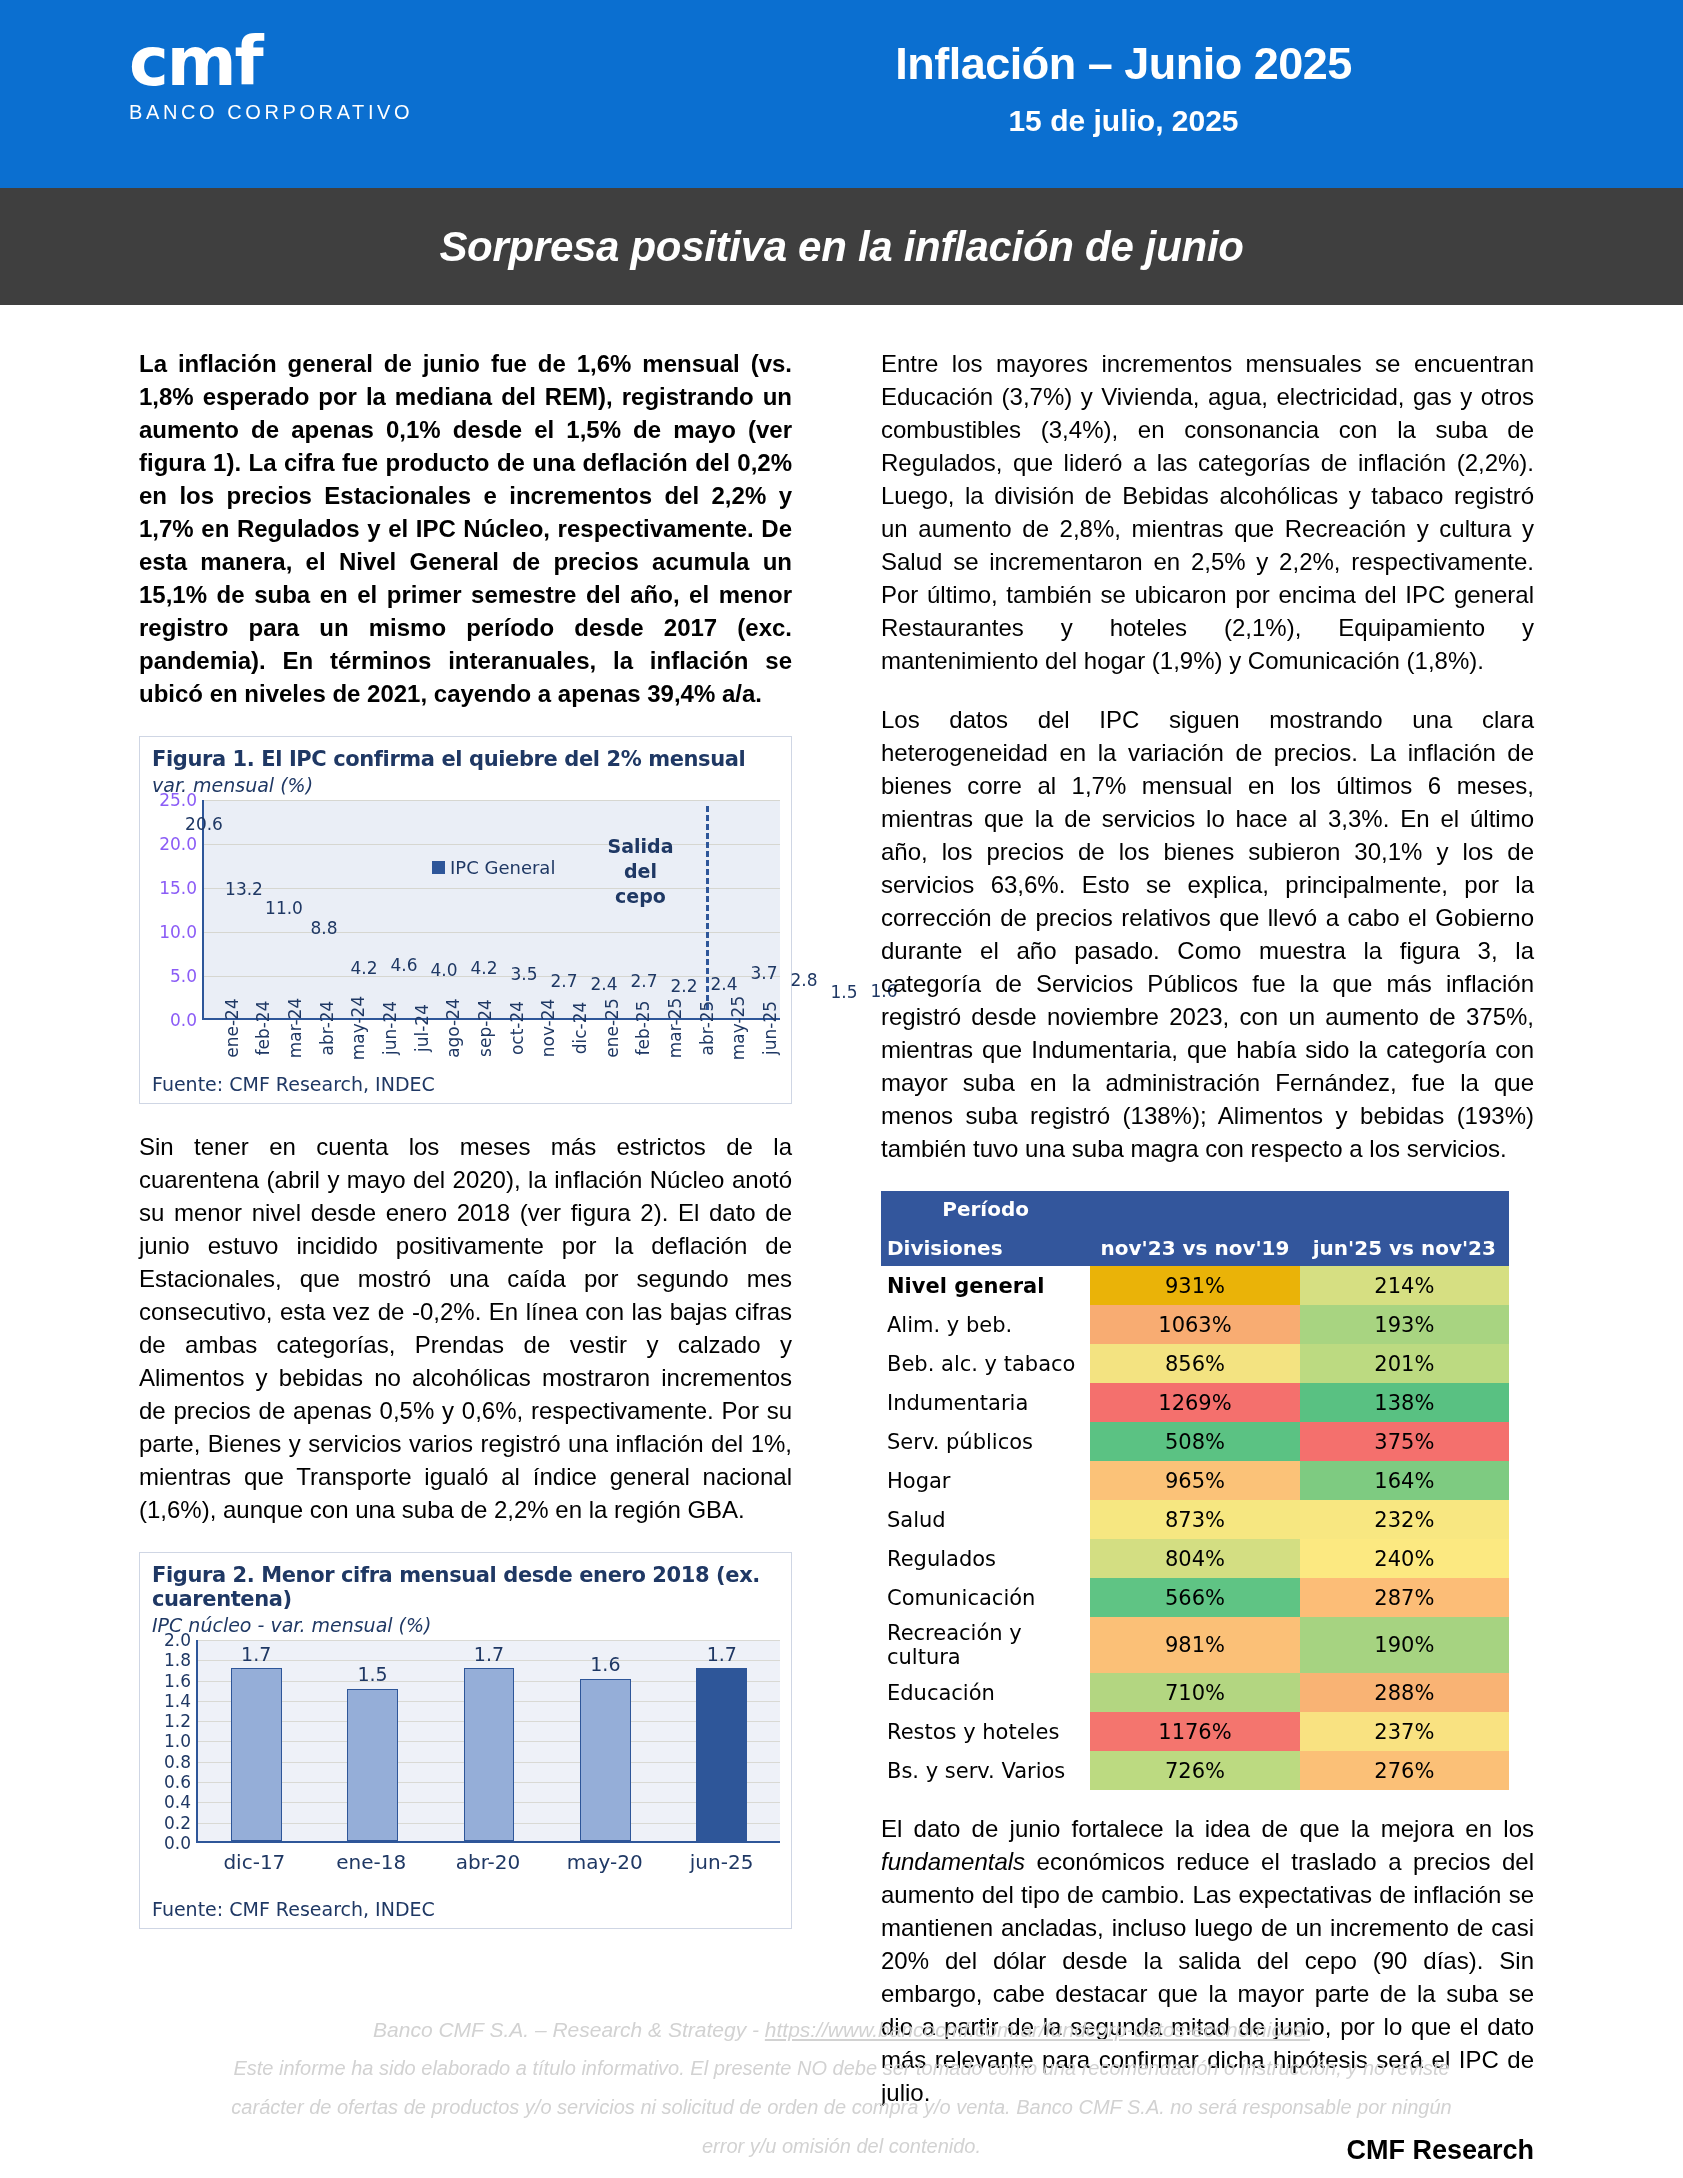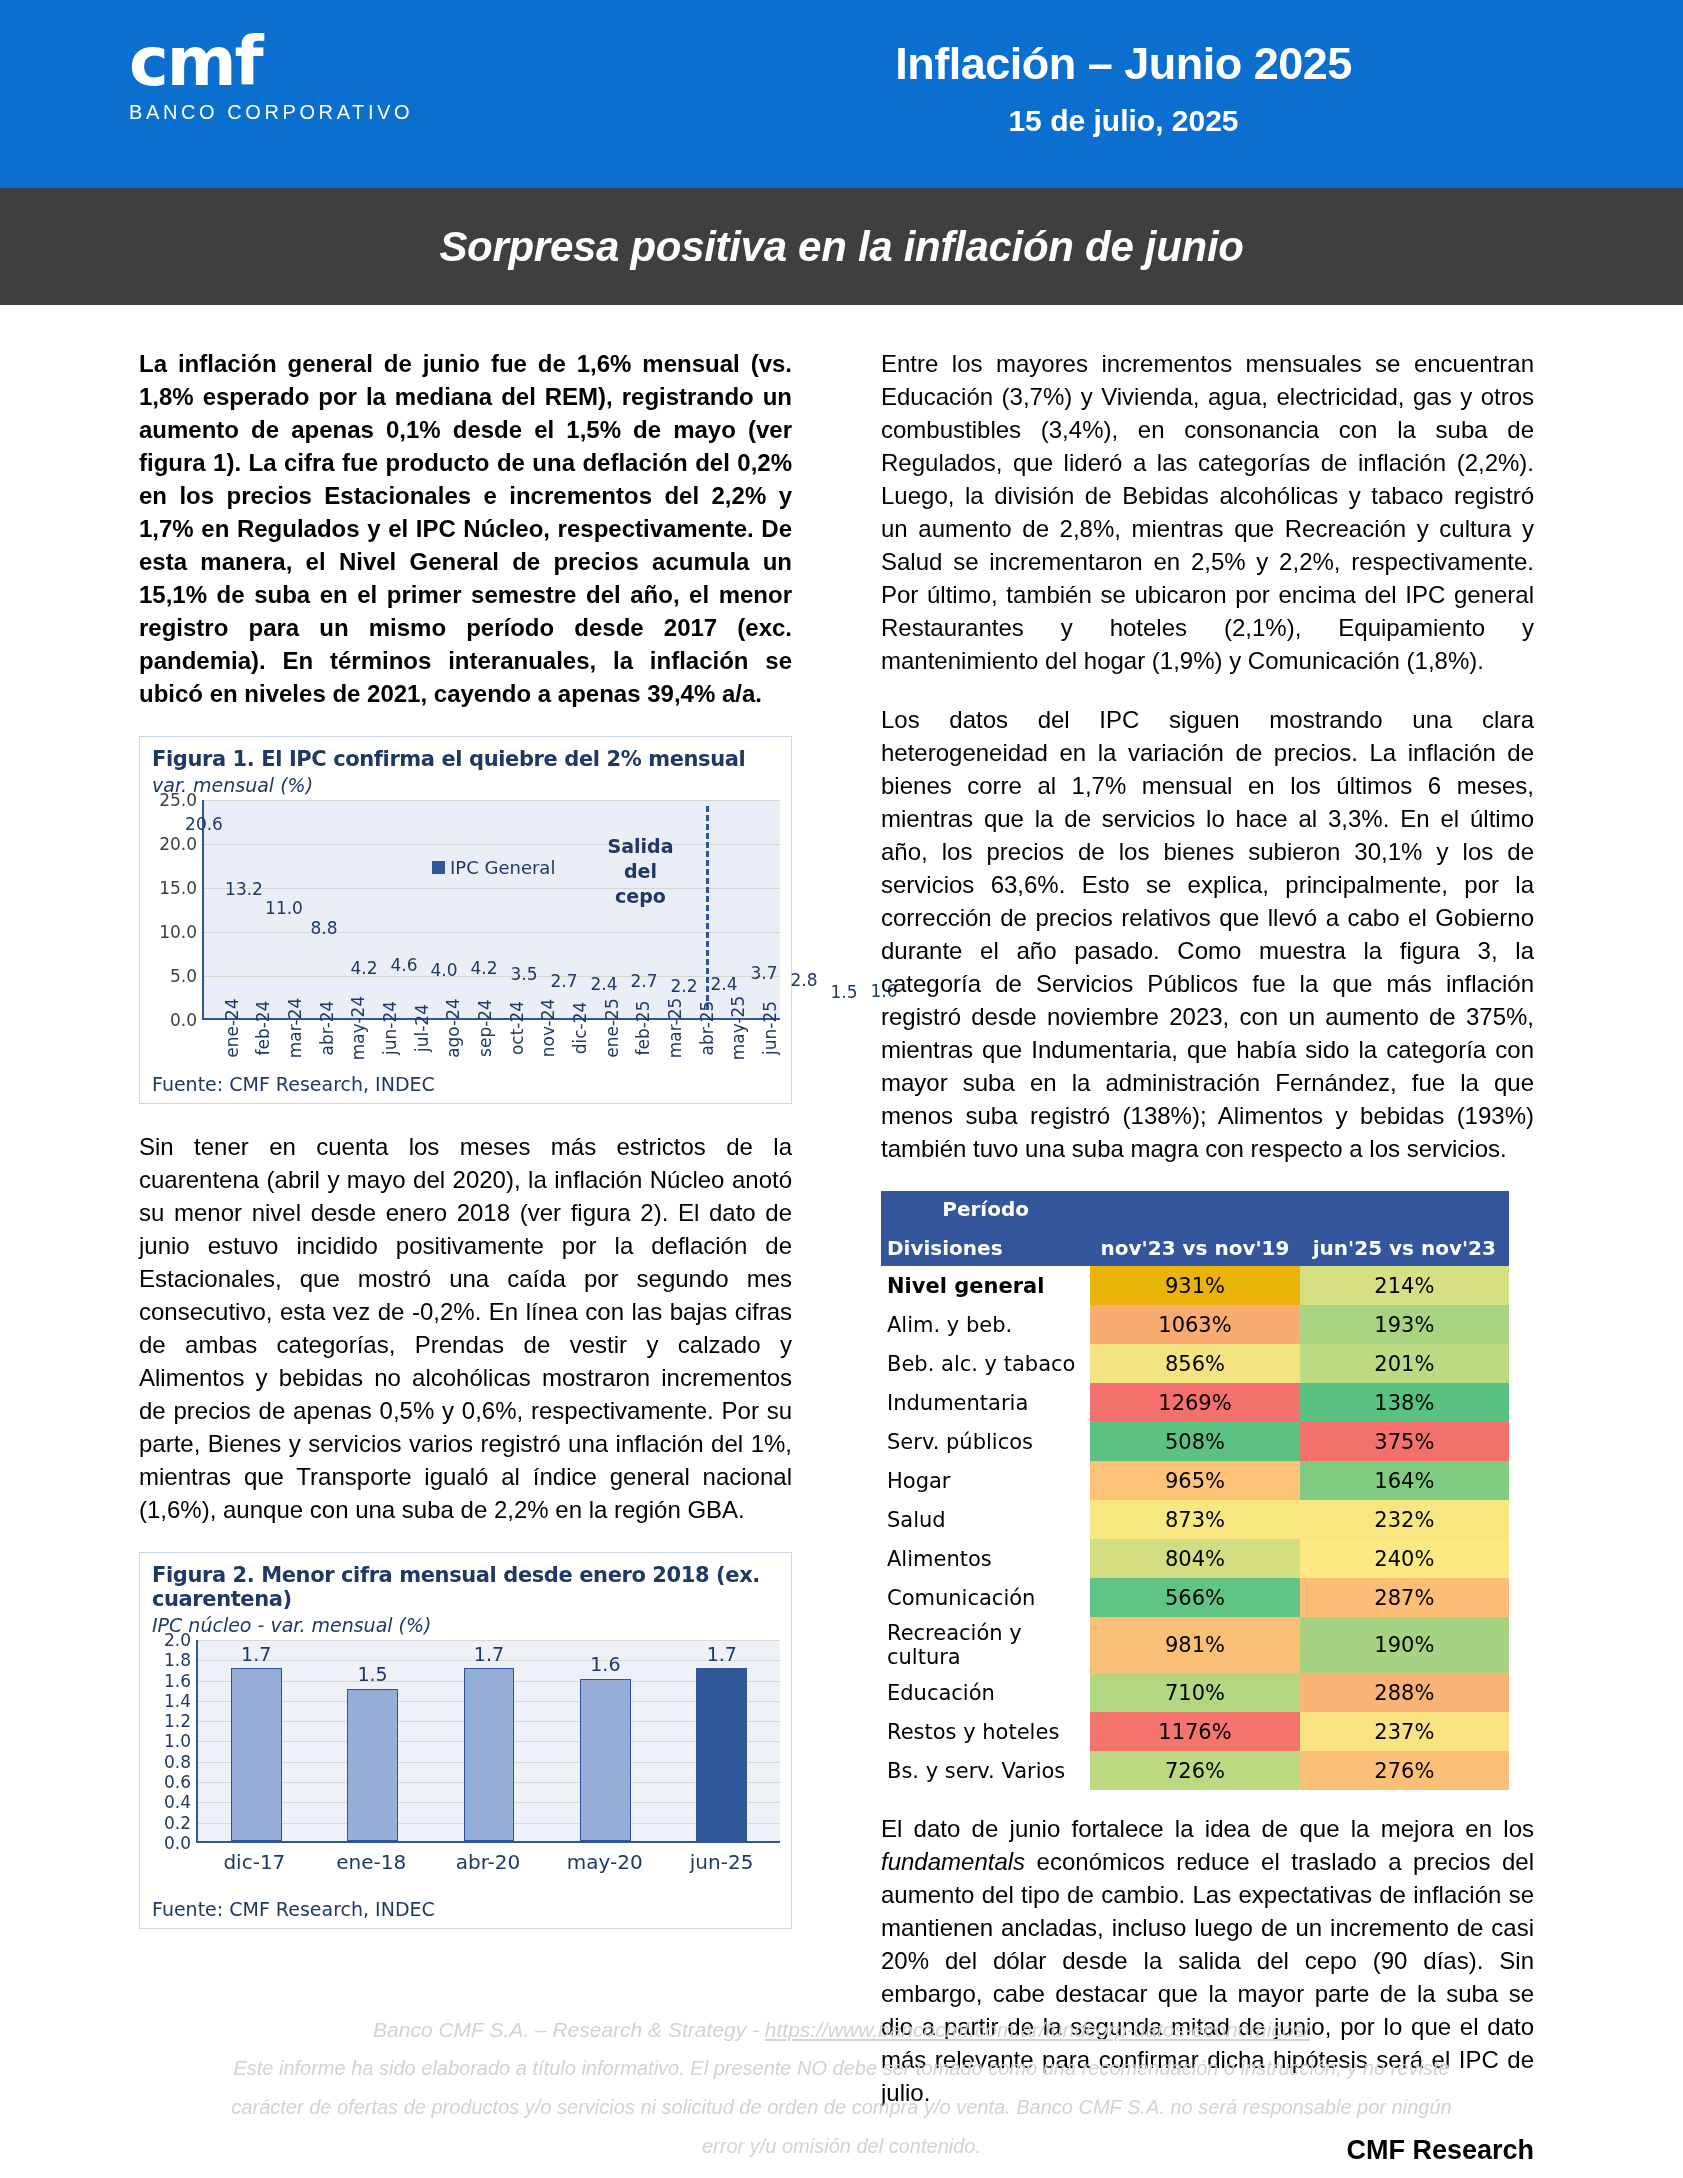--- a/index.html
+++ b/index.html
@@ -84,21 +84,21 @@
     font-family:"DejaVu Sans", sans-serif;
     font-size:19px; color:#1f3864; margin-top:6px;
   }
 
   
   .chart1{
     position:relative; height:267px; width:628px;
   }
   .c1-ylabels{ position:absolute; left:0; top:0; width:48px; height:220px; }
   .c1-ylabels span{
-    position:absolute; right:3px; font-size:17px; color:#404040;
+    position:absolute; right:3px; font-size:17px; color:#8b5cf6;
     font-family:"DejaVu Sans", sans-serif; transform:translateY(-50%);
   }
   .c1-plot{
     position:absolute; left:50px; top:0; right:0; height:220px;
     background:#eaeef6; border-left:2px solid #2e5699;
     border-bottom:2px solid #2e5699;
   }
   .c1-grid{ position:absolute; left:0; right:0; height:1px; background:#d6d6d0; }
   .c1-bars{
     position:absolute; left:0; right:0; bottom:0; top:0;
@@ -502,21 +502,21 @@
             <td class="td-name">Hogar</td>
             <td class="td-val" style="background: rgb(251, 194, 120);">965%</td>
             <td class="td-val" style="background: rgb(126, 203, 129);">164%</td>
           </tr>
           <tr>
             <td class="td-name">Salud</td>
             <td class="td-val" style="background: rgb(246, 231, 129);">873%</td>
             <td class="td-val" style="background: rgb(248, 231, 129);">232%</td>
           </tr>
           <tr>
-            <td class="td-name">Alimentos</td>
+            <td class="td-name">Regulados</td>
             <td class="td-val" style="background: rgb(211, 222, 130);">804%</td>
             <td class="td-val" style="background: rgb(252, 233, 129);">240%</td>
           </tr>
           <tr>
             <td class="td-name">Comunicación</td>
             <td class="td-val" style="background: rgb(95, 196, 132);">566%</td>
             <td class="td-val" style="background: rgb(252, 189, 119);">287%</td>
           </tr>
           <tr>
             <td class="td-name">Recreación y cultura</td>

